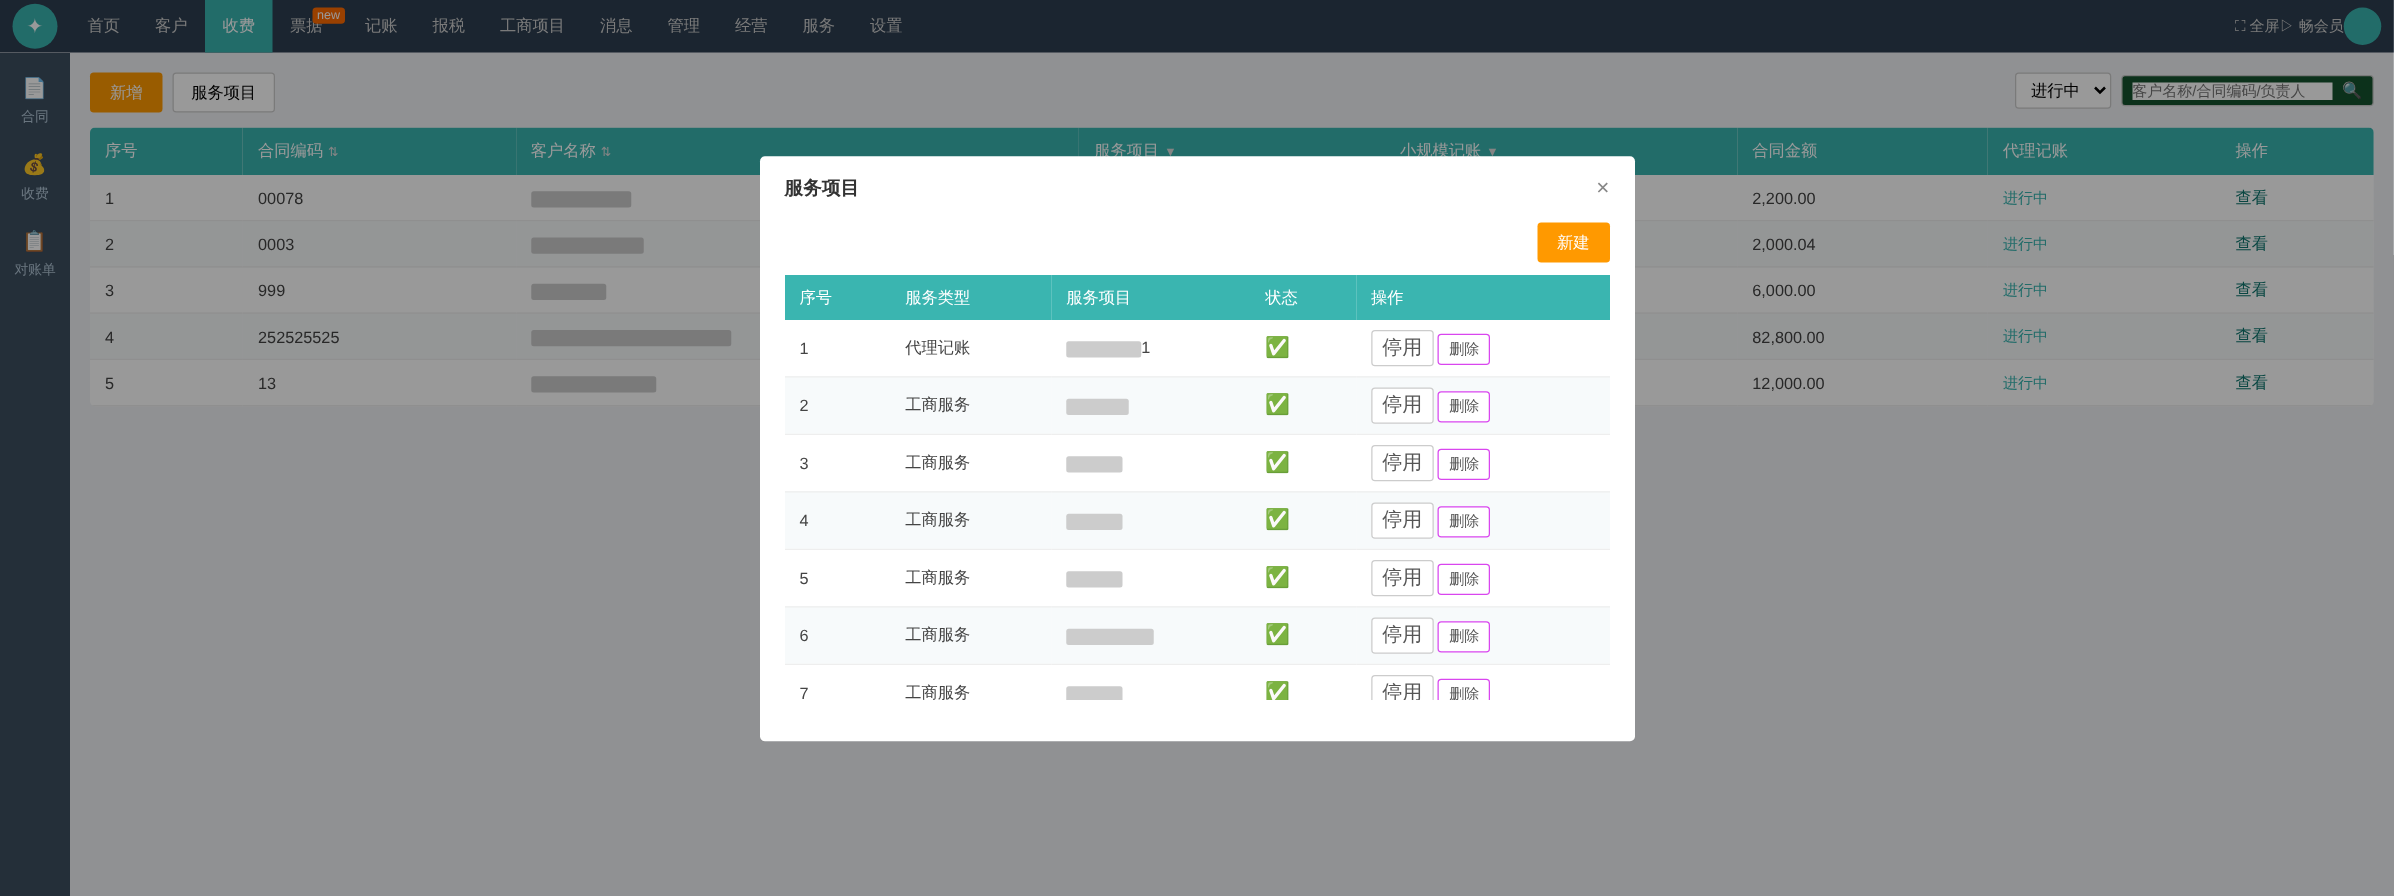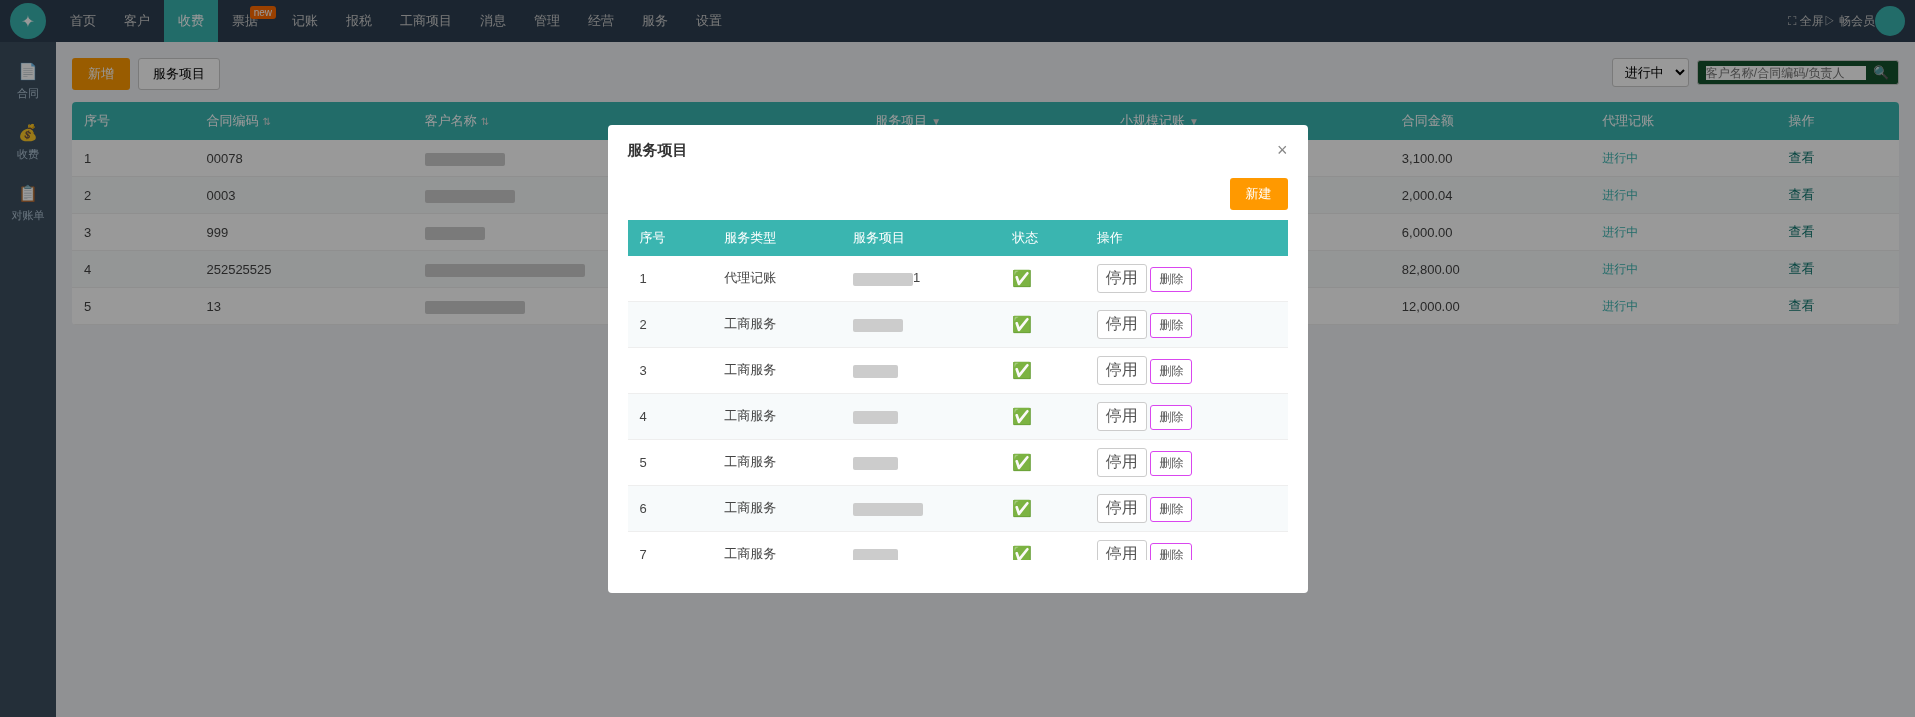--- a/index.html
+++ b/index.html
@@ -396,21 +396,21 @@
             <th><span>操作</span></th>
           </tr>
         </thead>
         <tbody id="main-tbody">
         <tr>
     <td>1</td>
     <td>00078</td>
     <td><span class="blurred" style="width:80px"></span></td>
     <td>小规模记账</td>
     <td>202305-202404</td>
-    <td>3,100.00</td>
+    <td>2,200.00</td>
     <td><span class="status-badge">进行中</span></td>
     <td><a class="action-link">查看</a></td>
   </tr>
             <tr>
     <td>2</td>
     <td>0003</td>
     <td><span class="blurred" style="width:90px"></span></td>
     <td>小规模记账</td>
     <td>202305-202404</td>
     <td>2,000.04</td>

